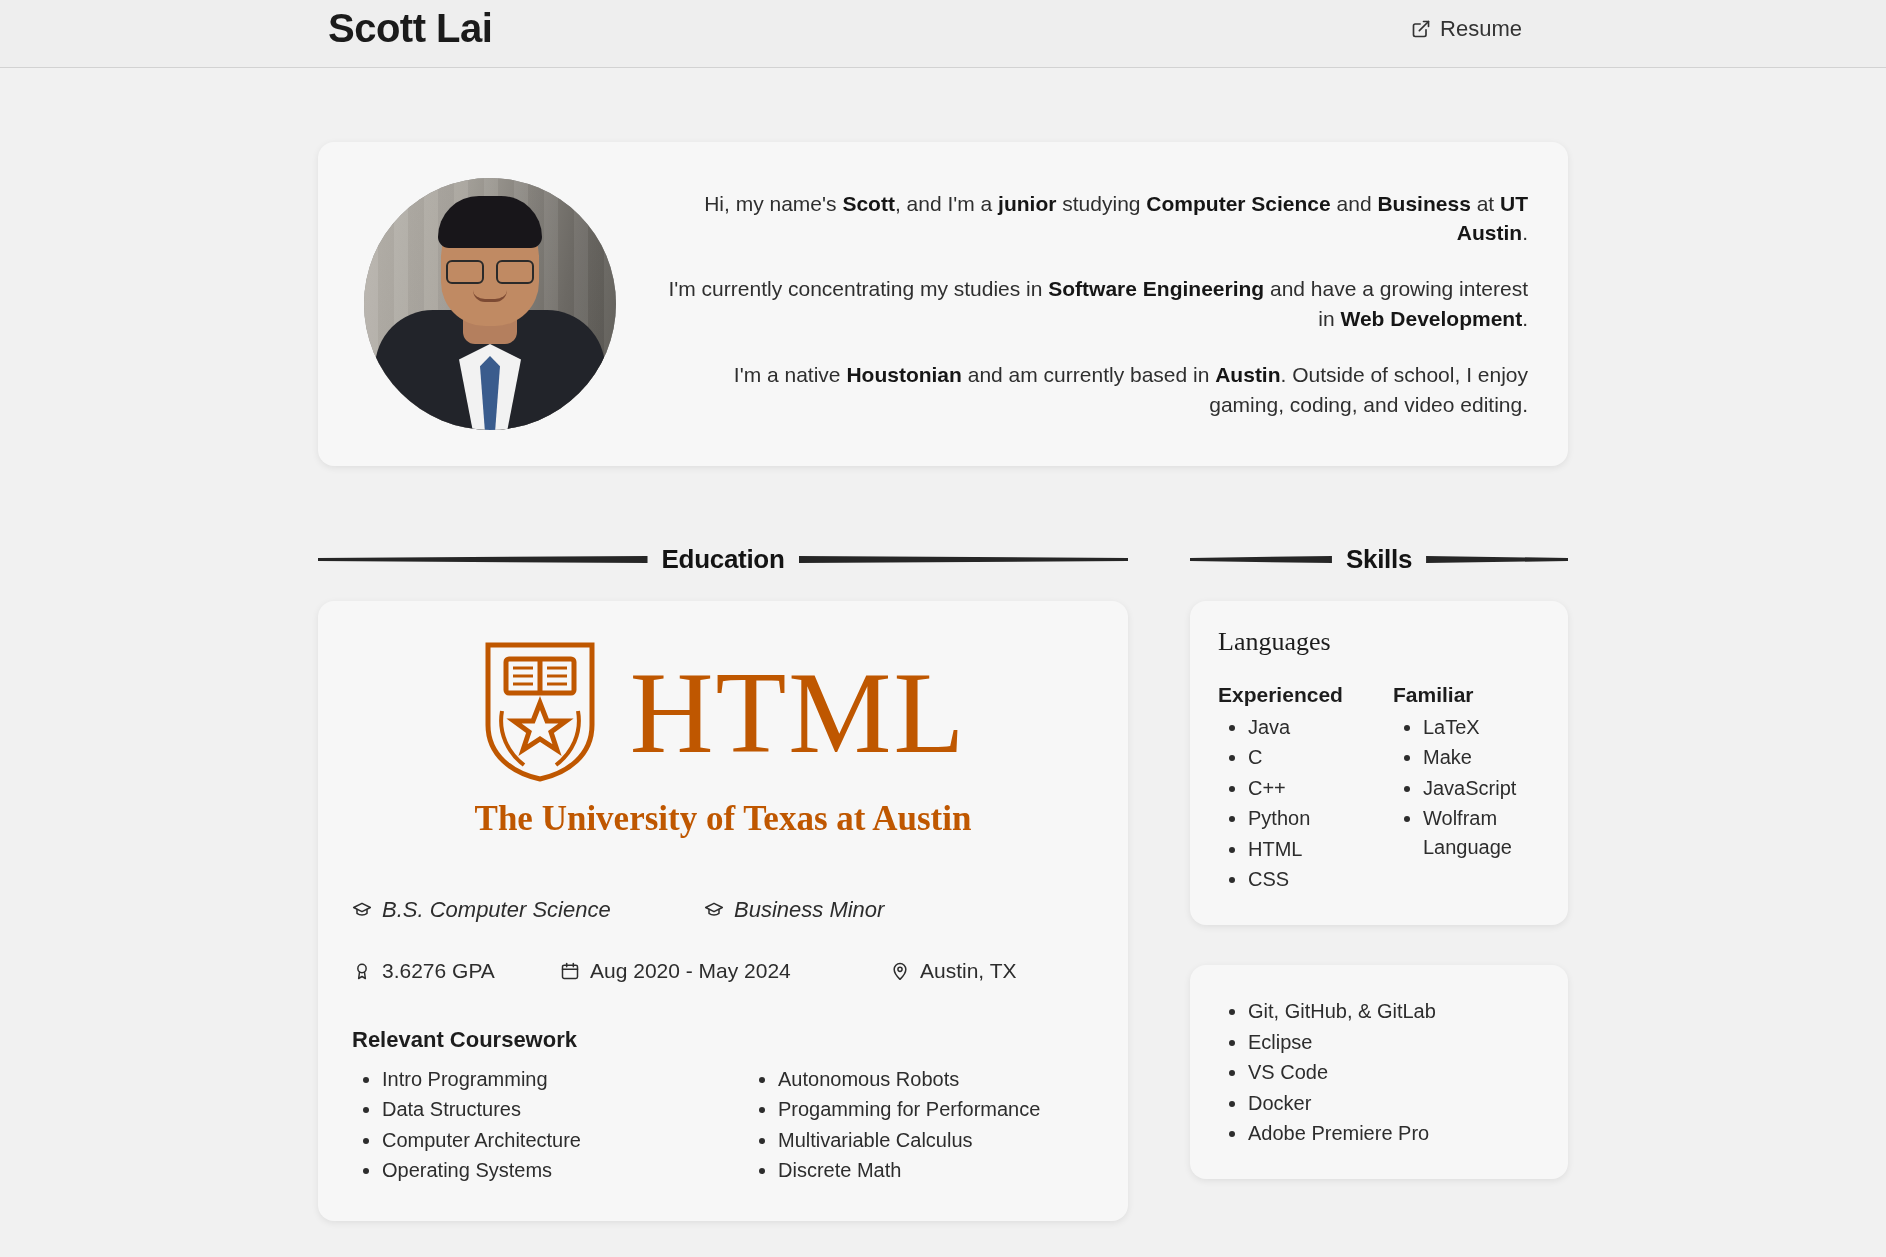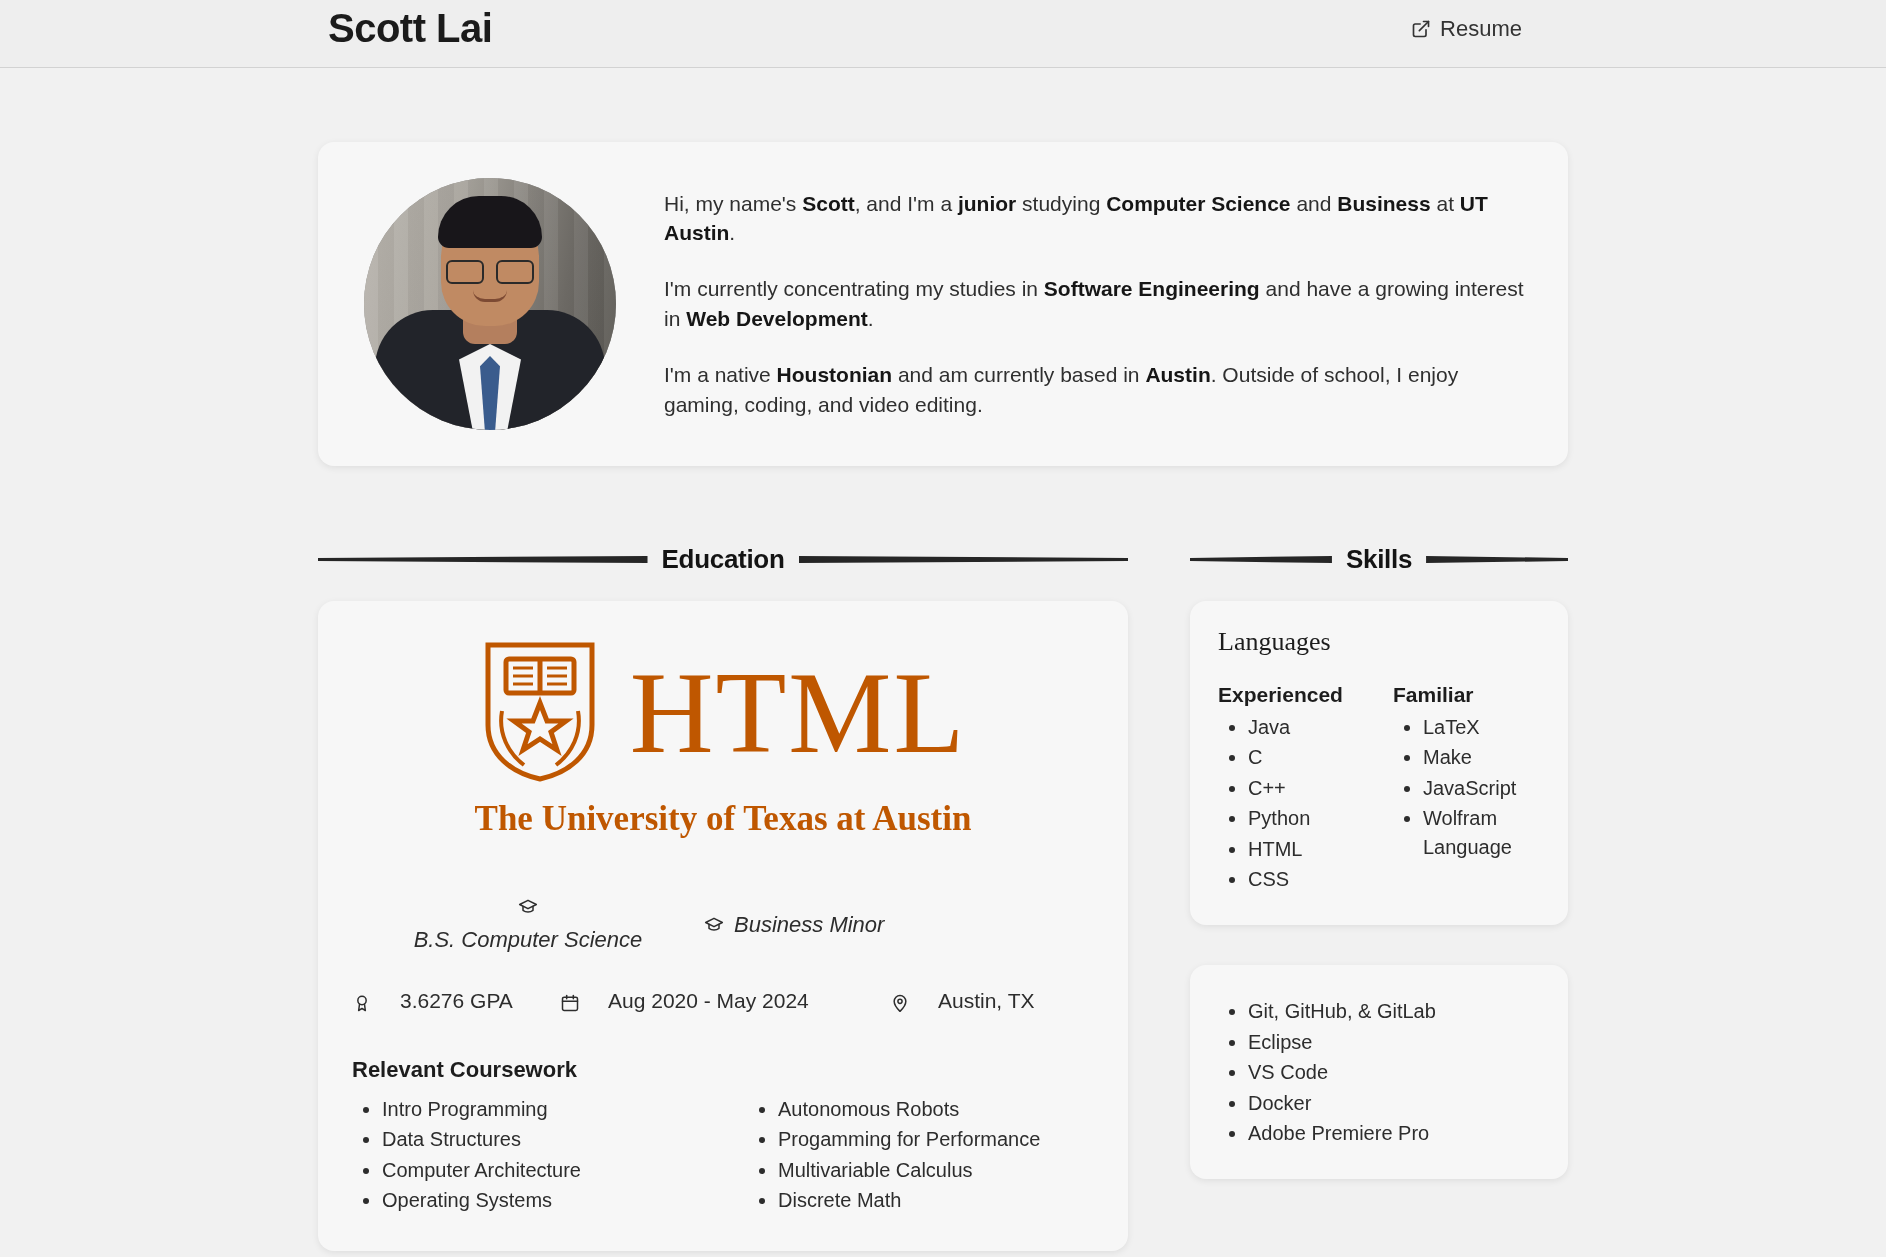--- a/index.html
+++ b/index.html
@@ -96,21 +96,21 @@
   .av-glasses { position:absolute; bottom:150px; left:50%; transform:translateX(-50%);
     width:92px; height:20px; }
   .av-glasses:before, .av-glasses:after {
     content:""; position:absolute; top:0; width:34px; height:20px;
     border:2px solid #2a2a2a; border-radius:6px; }
   .av-glasses:before { left:2px; }
   .av-glasses:after { right:2px; }
   .av-smile { position:absolute; bottom:128px; left:50%; transform:translateX(-50%);
     width:34px; height:12px; border-bottom:3px solid #7d4a33; border-radius:0 0 18px 18px; }
 
-  .about-text { font-size: 21px; line-height: 1.42; color: #2f2f2f; }
+  .about-text { font-size: 21px; line-height: 1.42; color: #2f2f2f; text-align: right; }
   .about-text p { margin: 0 0 26px 0; }
   .about-text p:last-child { margin-bottom: 0; }
   .about-text b { font-weight: 700; color: #161616; }
 
   
   .columns {
     display: flex;
     gap: 62px;
     margin: 78px auto 0 auto;
     width: 1250px;
@@ -174,29 +174,29 @@
     font-weight: 700;
   }
 
   .degree-row {
     display: flex;
     gap: 0;
     margin-top: 58px;
     font-size: 22px;
   }
   .degree-row .item { display: flex; align-items: center; gap: 10px; font-style: italic; color: #2d2d2d;}
-  .degree-row .item:first-child { width: 352px; flex-direction: column; }
+  .degree-row .item:first-child { width: 352px; }
 
   .meta-row {
     display: flex;
     margin-top: 36px;
     font-size: 21px;
     color: #2d2d2d;
   }
-  .meta-row .item { display: flex; align-items: flex-end; gap: 28px; }
+  .meta-row .item { display: flex; align-items: center; gap: 10px; }
   .meta-row .item:nth-child(1) { width: 208px; }
   .meta-row .item:nth-child(2) { width: 330px; }
 
   .ico { width: 20px; height: 20px; flex: none; display:block; }
 
   .coursework-title {
     margin-top: 44px;
     font-size: 22px;
     font-weight: 700;
     color: #1d1d1d;

